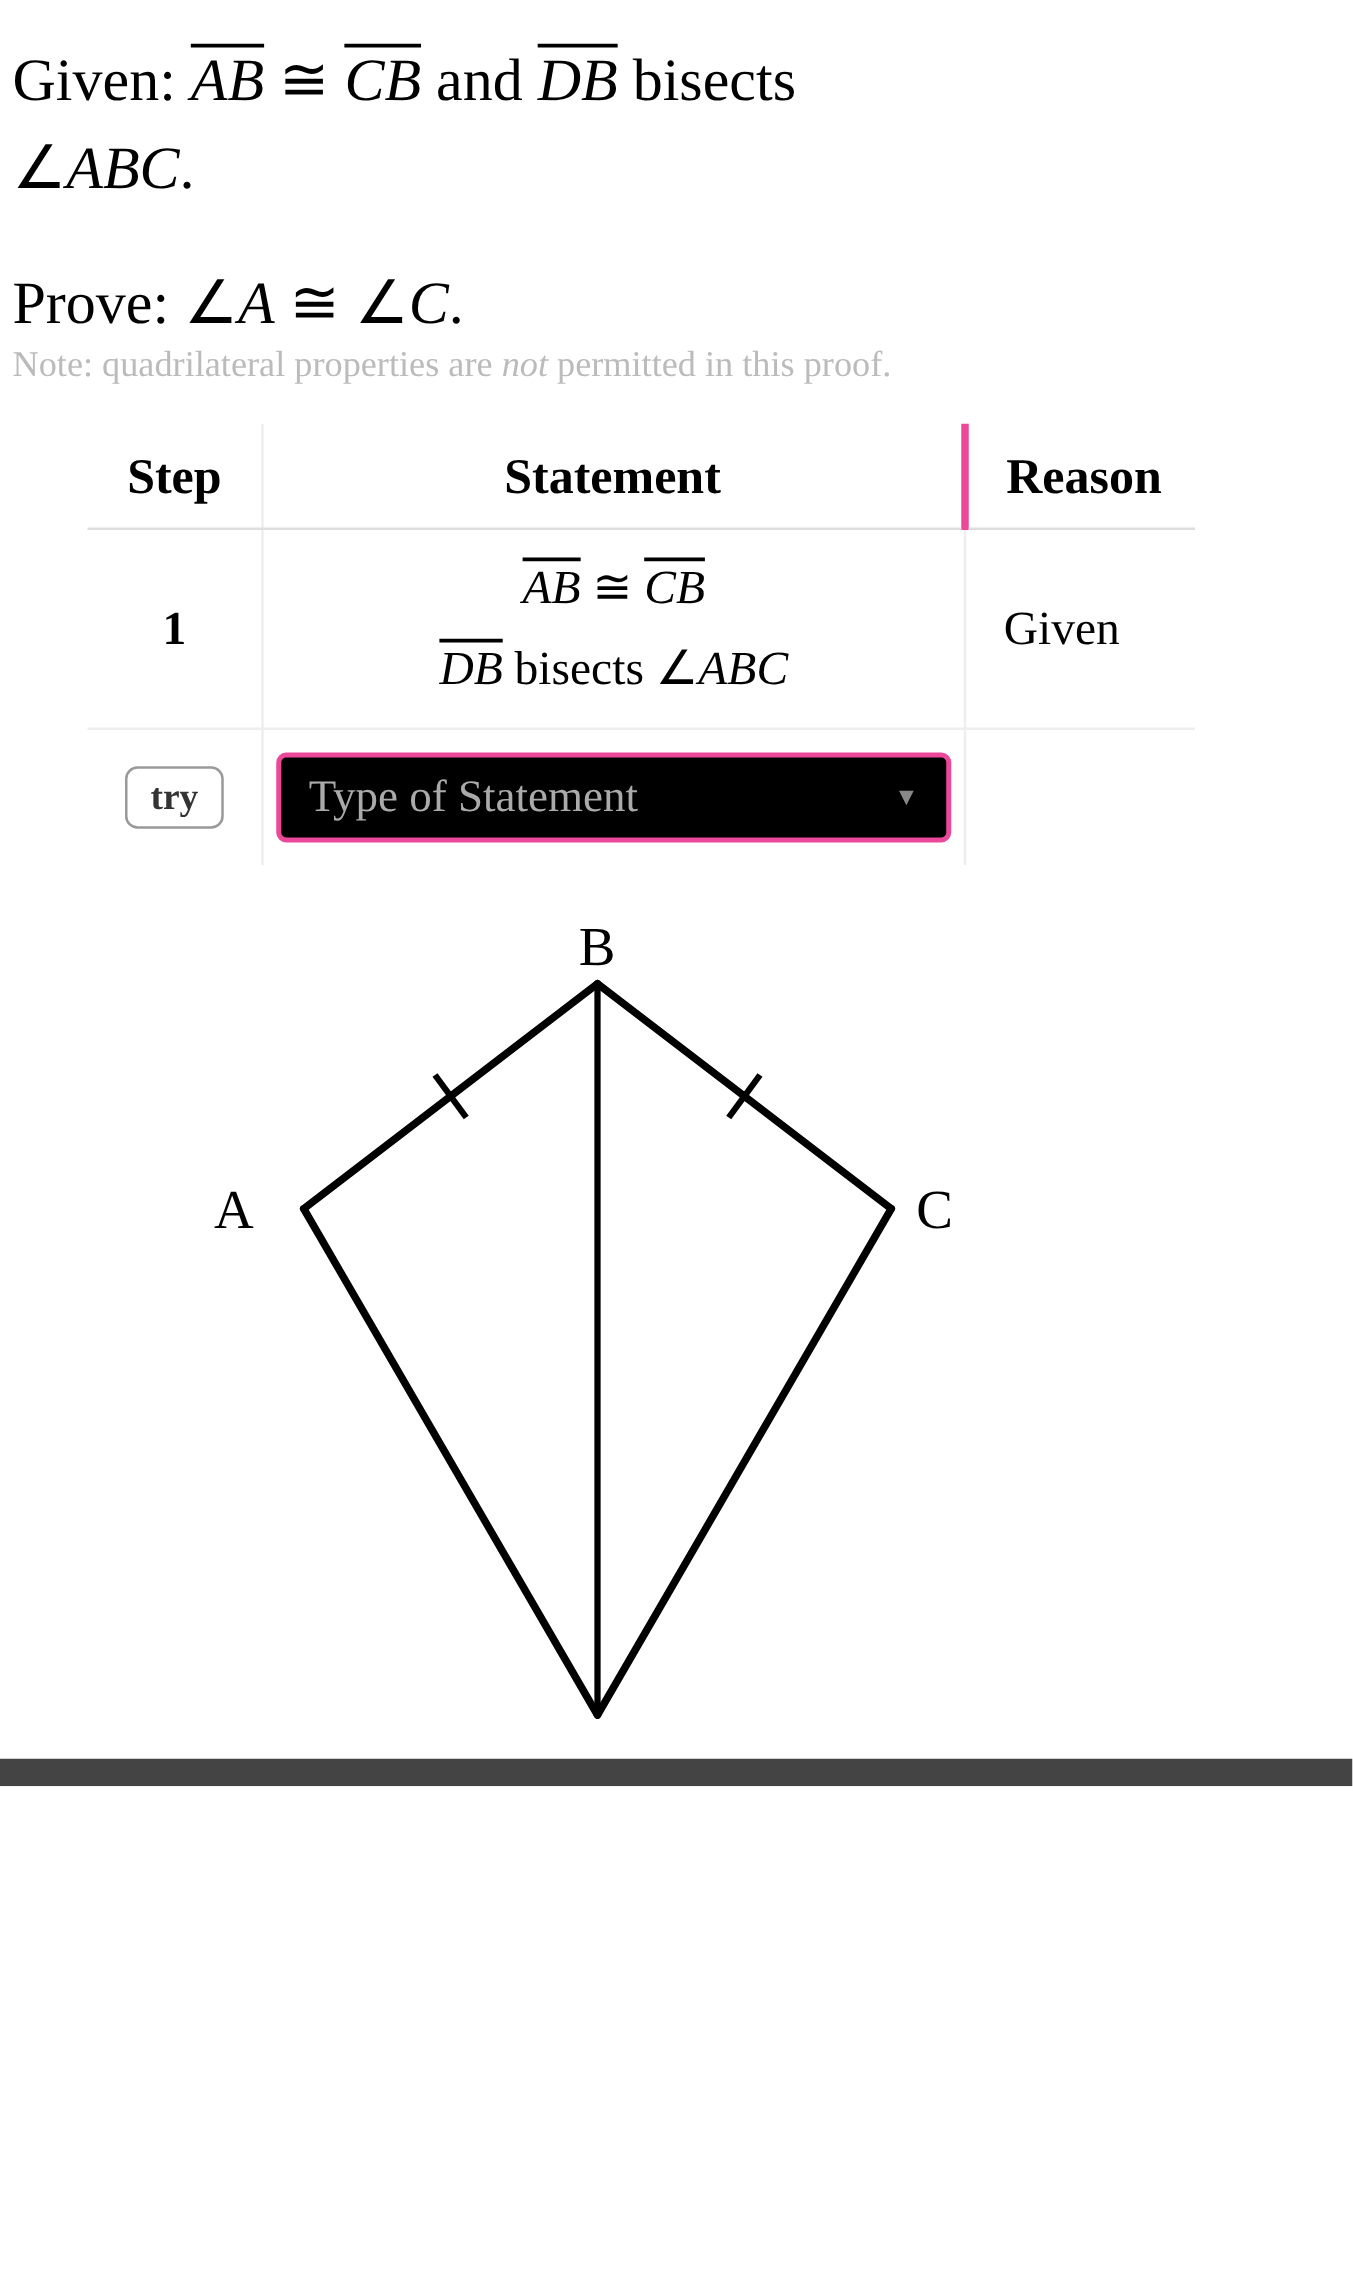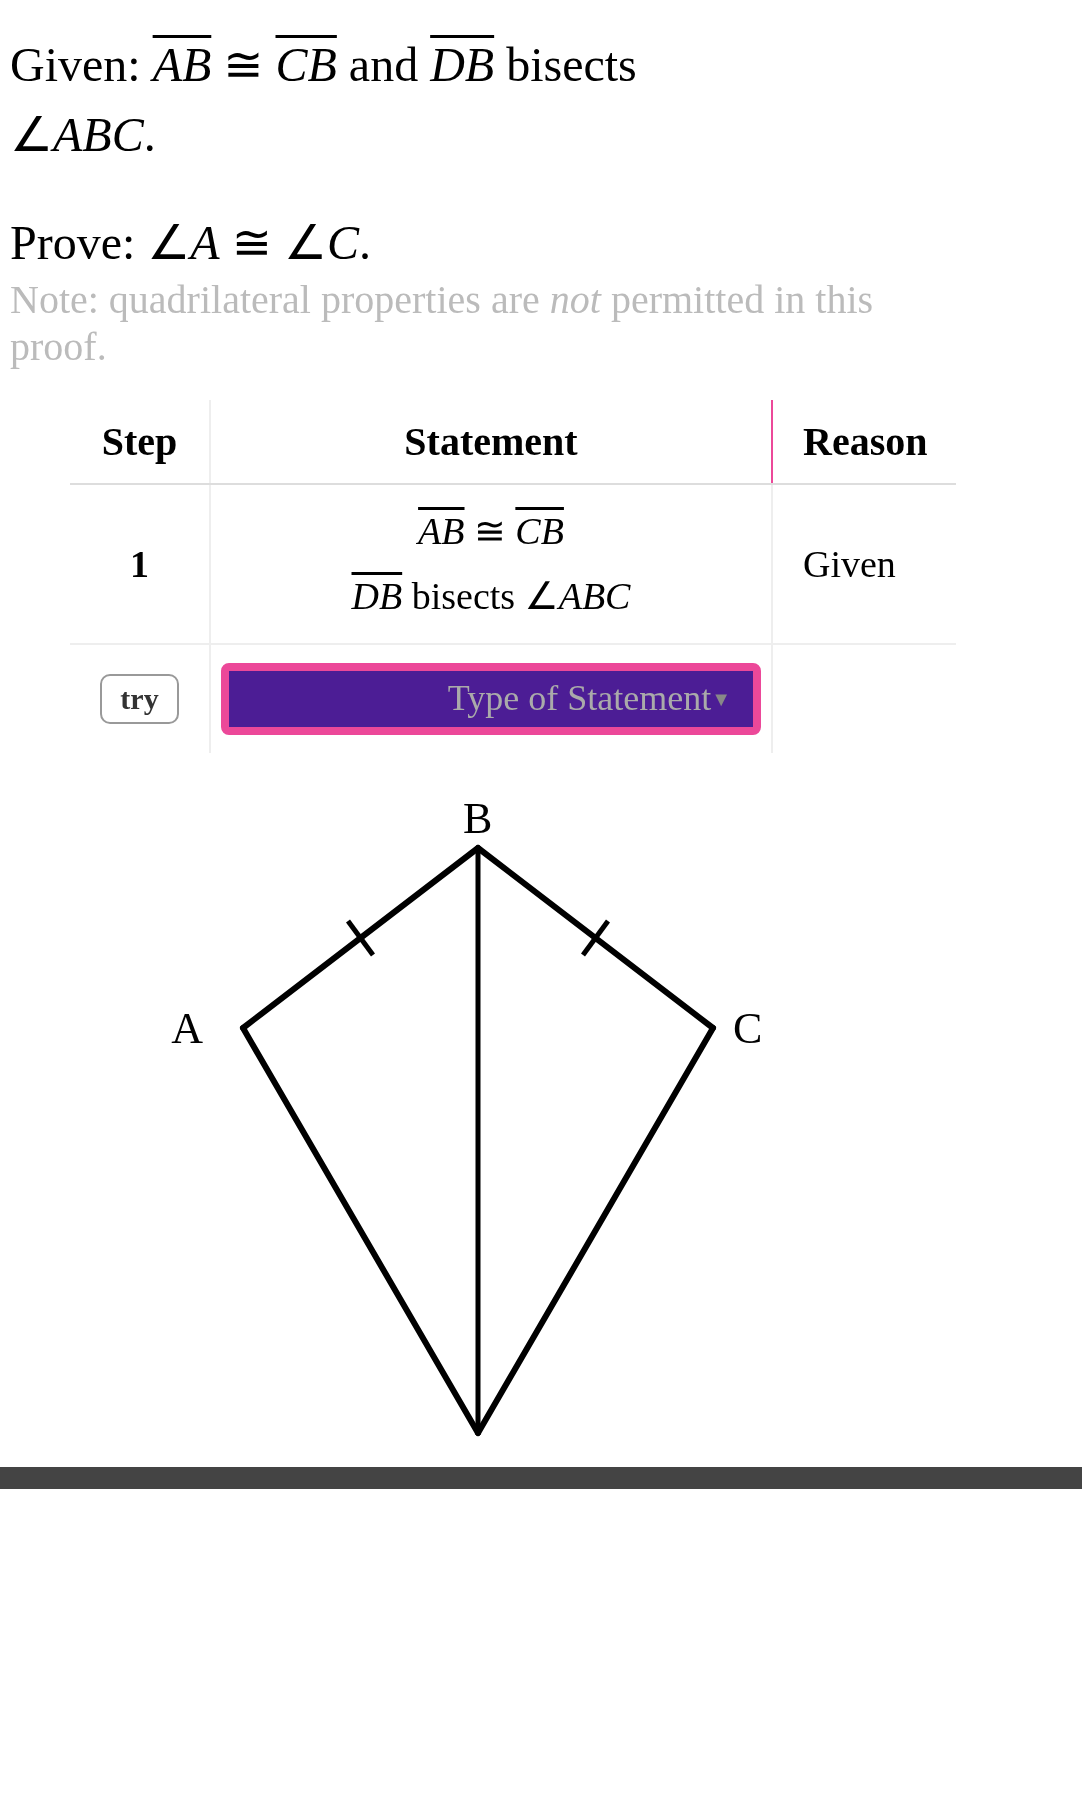--- a/index.html
+++ b/index.html
@@ -27,42 +27,42 @@
   .math-it { font-style: italic; }
   .overline {
     text-decoration: overline;
     text-decoration-thickness: 3px;
   }
   .prove-text {
     font-size: 48px;
     line-height: 1.4;
   }
   .note-text {
-    font-size: 40px;
+    font-size: 29px;
     color: #bbb;
     margin-bottom: 30px;
   }
   .note-text .em { font-style: italic; }
 
   
   .proof-table {
     width: 100%;
     border-collapse: collapse;
     margin-left: 60px;
   }
   .proof-table th {
     font-family: Georgia, serif;
     font-weight: bold;
     font-size: 40px;
     padding: 18px 10px;
     text-align: center;
     border-bottom: 2px solid #ddd;
   }
   .proof-table th.step-col { width: 140px; border-right: 2px solid #eee; }
-  .proof-table th.stmt-col { width: 560px; border-right: 2px solid #ec4899; }
+  .proof-table th.stmt-col { width: 560px; border-right: 6px solid #ec4899; }
   .proof-table th.reason-col { text-align: left; padding-left: 30px; }
   .proof-table td {
     font-size: 38px;
     text-align: center;
     padding: 14px 10px;
     border-bottom: 2px solid #eee;
     vertical-align: middle;
   }
   .proof-table td.step-cell { border-right: 2px solid #eee; font-weight: bold; font-family: Georgia, serif; }
   .proof-table td.stmt-cell { border-right: 2px solid #eee; line-height:1.7; }
@@ -75,28 +75,28 @@
     padding: 6px 18px;
     font-size: 30px;
     font-family: Georgia, serif;
     color: #333;
     background: #fff;
     cursor: pointer;
   }
   .dropdown {
     display: flex;
     align-items: center;
-    justify-content: flex-end;
-    border: 8px solid #ec4899;
+    justify-content: space-between;
+    border: 4px solid #ec4899;
     border-radius: 8px;
     height: 72px;
     padding: 0 22px;
     width: 540px;
     cursor: pointer;
-    background: #4c1d95;
+    background: #000000;
   }
   .dropdown .placeholder {
     color: #aaa;
     font-size: 36px;
     font-family: Georgia, serif;
   }
   .dropdown .caret {
     color: #888;
     font-size: 20px;
   }

